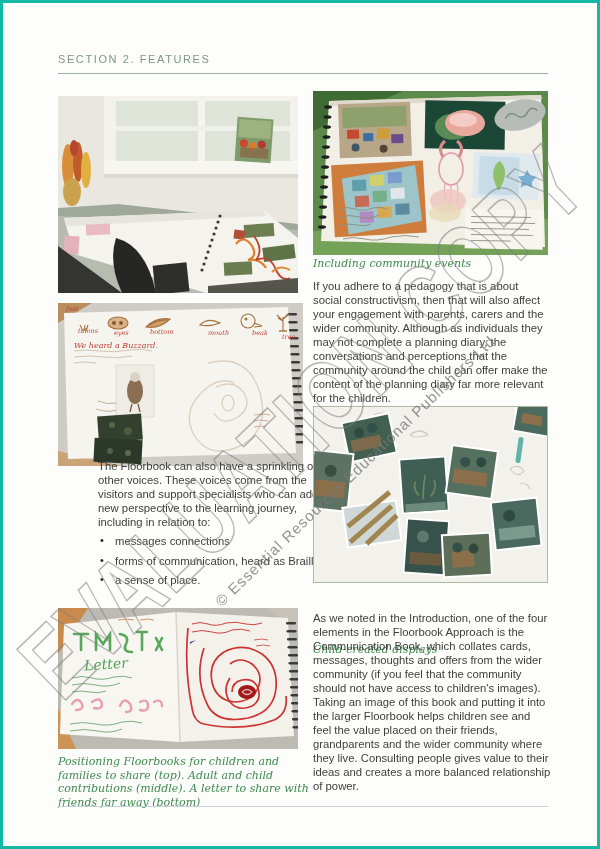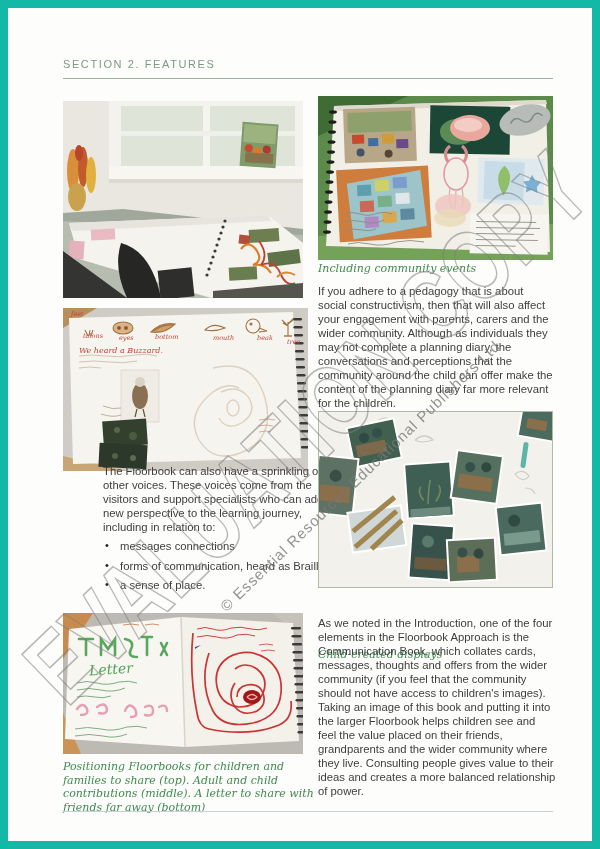--- a/index.html
+++ b/index.html
@@ -1,19 +1,19 @@
 <!DOCTYPE html>
 <html><head>
 <meta charset="utf-8">
 <style>
   html,body{margin:0;padding:0;}
   body{background:#444;font-family:"Liberation Sans",sans-serif;}
   .sheet{
     position:relative;width:600px;height:849px;background:#fdfdfb;
-    border:8px solid #14b8a6;box-sizing:border-box;overflow:hidden;
+    border:3px solid #14b8a6;box-sizing:border-box;overflow:hidden;
   }
   
   .section-header{
     position:absolute;left:55px;top:50px;width:490px;
     font-size:11px;letter-spacing:1.6px;color:#7d997f;font-weight:400;
   }
   .header-rule{position:absolute;left:55px;top:70px;width:490px;height:1px;background:#9cb3a0;}
   .footer-rule{position:absolute;left:55px;top:803px;width:490px;height:1px;background:#c9cfd8;}
   .page-number{
     position:absolute;left:55px;top:809px;width:490px;text-align:right;

